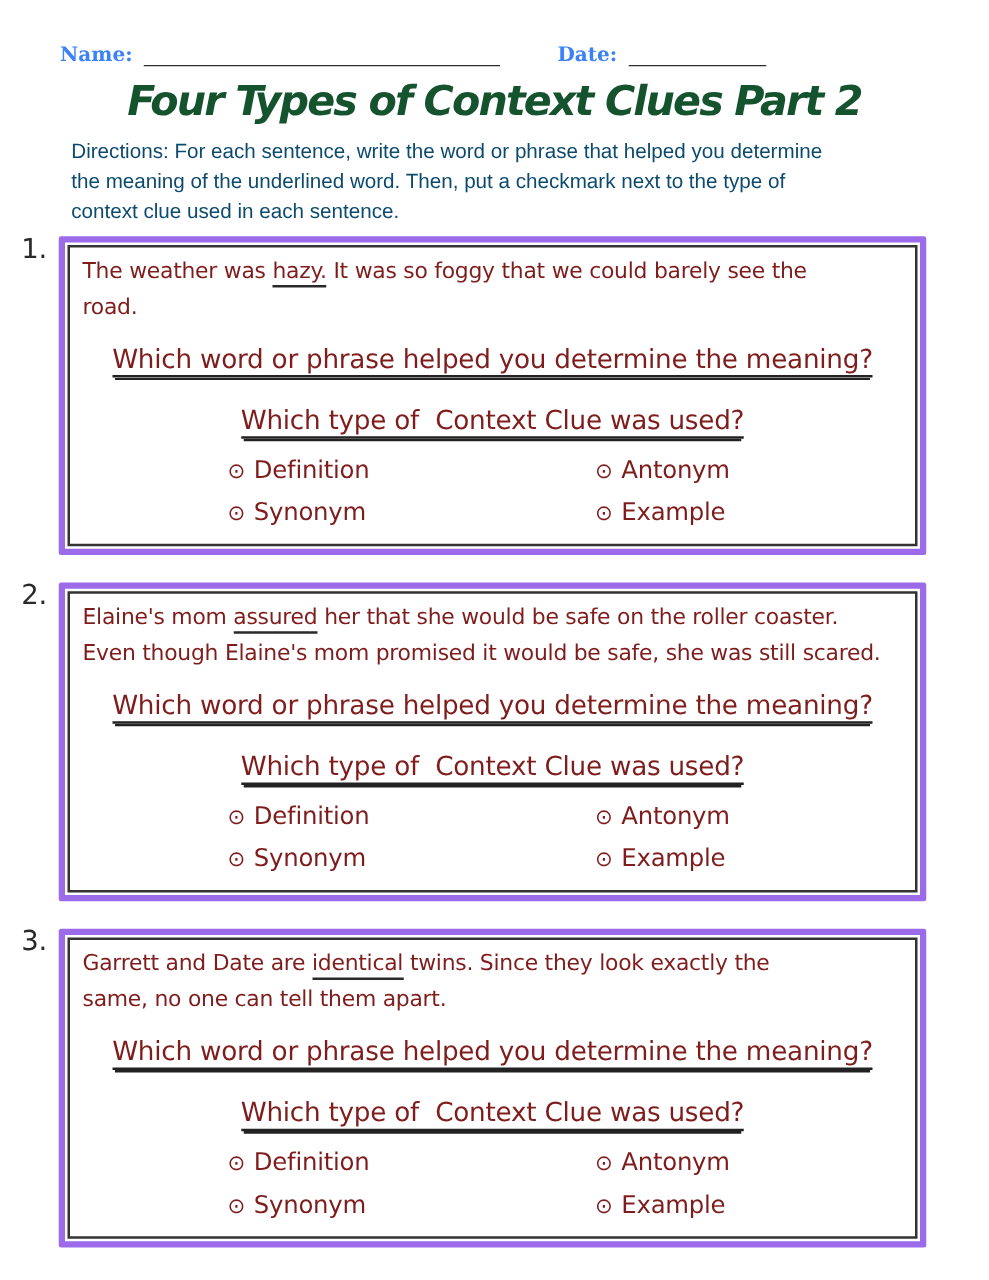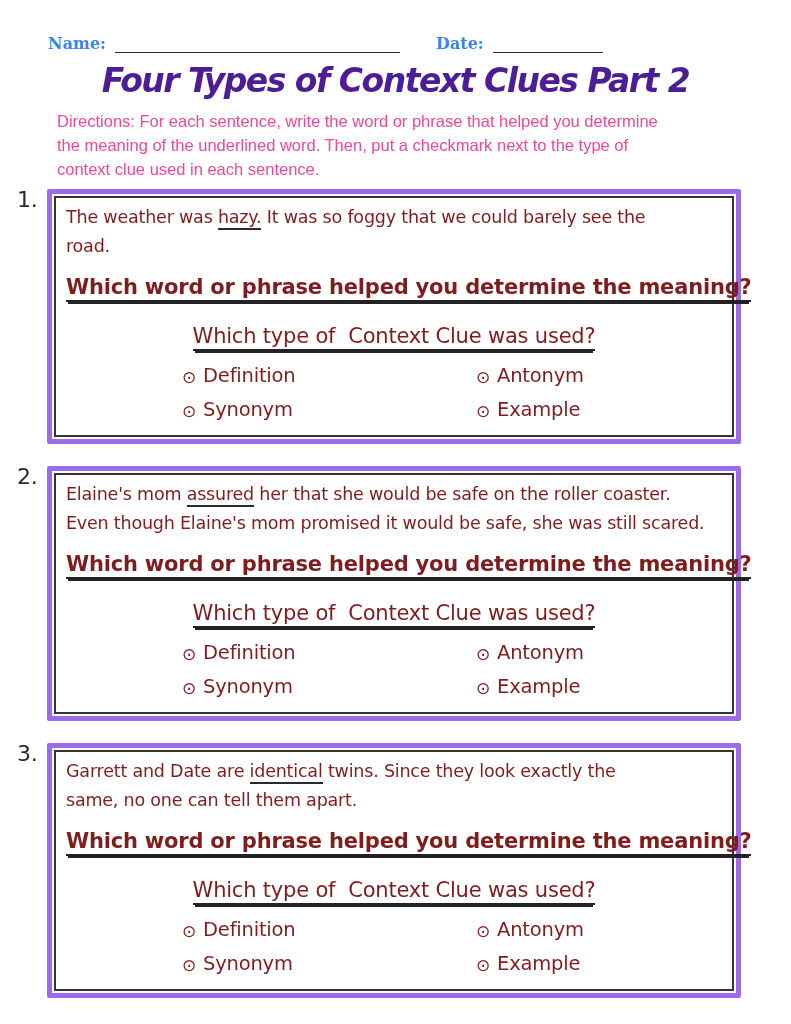--- a/index.html
+++ b/index.html
@@ -19,43 +19,43 @@
     padding: 34px 48px 0 48px;
     font-family: "DejaVu Serif", serif;
     font-weight: bold; font-size: 16px; color: #3b82f6;
   }
   .blank-line {
     display: inline-block;
     border-bottom: 1.5px solid #2c2c2c;
     height: 16px;
   }
   .name-line { width: 285px; margin-left: 9px; }
-  .date-label { margin-left: 36px; }
+  .date-label { margin-left: 46px; }
   .date-line { width: 110px; margin-left: 9px; }
 
   
   .title {
     margin-top: 8px;
     text-align: center;
     font-family: "DejaVu Sans", sans-serif;
     font-style: italic;
     font-weight: 900;
     font-size: 33px;
     letter-spacing: -1.5px;
-    color: #4c1d95;
+    color: #14532d;
     white-space: nowrap;
   }
 
   
   .directions {
     margin: 9px 0 0 57px;
     width: 676px;
     font-size: 16.5px;
     line-height: 24px;
-    color: #ec4899;
+    color: #0c4a6e;
   }
   .directions div { white-space: nowrap; }
 
   
   .questions { margin: 8px 0 0 47px; width: 694px; }
   .qblock { position: relative; margin-bottom: 22px; }
   .hand {
     font-family: "DejaVu Sans", sans-serif;
     color: #7f1d1d;
     letter-spacing: -0.2px;
@@ -81,21 +81,21 @@
 
   .prompt-center { text-align: center; }
   .ul2 {
     display: inline-block;
     font-size: 21px;
     white-space: pre;
     padding-bottom: 1px;
     border-bottom: 2px solid #222;
     box-shadow: 0 4px 0 -2px #222;
   }
-  .word-q { margin-top: 14px; font-weight: bold; }
+  .word-q { margin-top: 14px; }
   .type-q { margin-top: 22px; }
 
   .options {
     display: grid;
     grid-template-columns: 294px 1fr;
     row-gap: 8px;
     margin: 12px 0 0 116px;
   }
   .option {
     display: flex; align-items: center;

